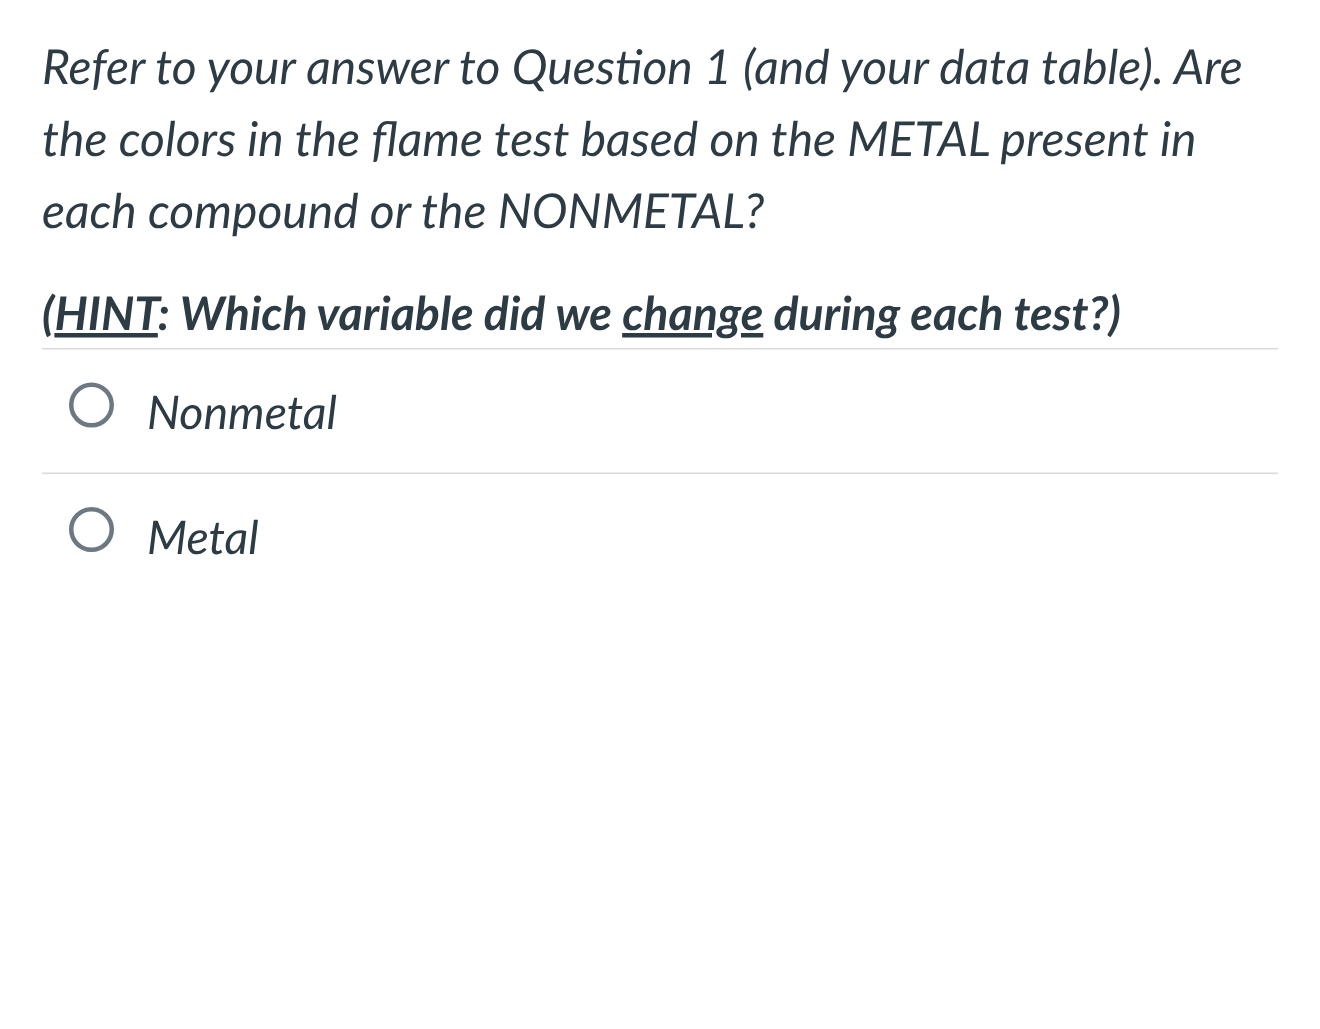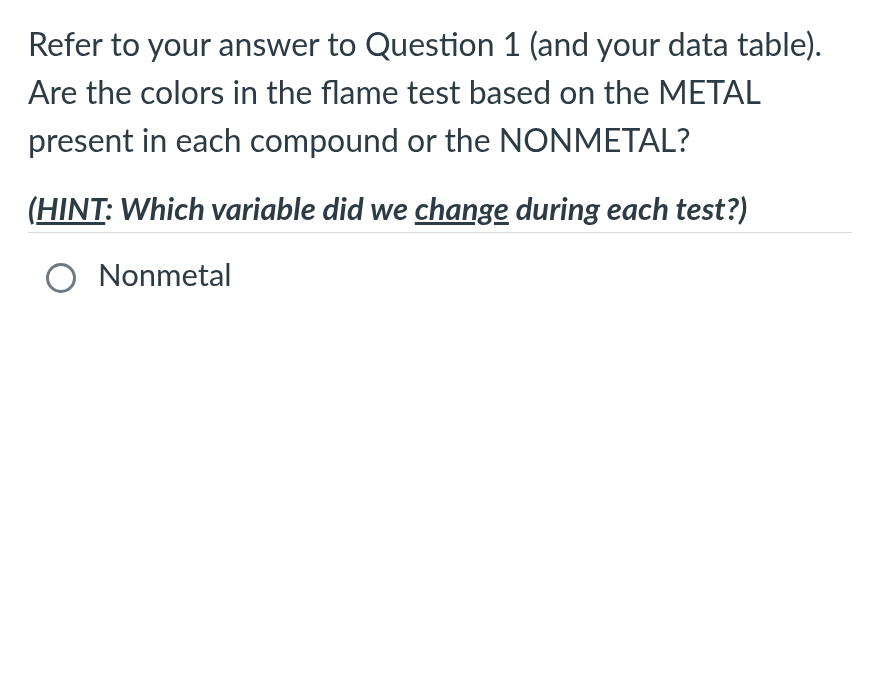--- a/index.html
+++ b/index.html
@@ -1,18 +1,19 @@
 <!DOCTYPE html>
 <html><head>
   <meta charset="utf-8">
   <style>
     * {
       margin: 0;
       padding: 0;
       box-sizing: border-box;
+      font-style: italic;
     }
     
     body {
       font-family: 'Lato', 'Helvetica Neue', Helvetica, Arial, sans-serif;
       background: #ffffff;
       width: 880px;
       height: 686px;
       padding: 20px 28px;
       color: #2d3b45;
     }
@@ -36,21 +37,21 @@
     .hint-underline {
       text-decoration: underline;
     }
     
     .options-container {
       border-top: 1px solid #d7dade;
     }
     
     .option-row {
       display: flex;
-      align-items: flex-end;
+      align-items: flex-start;
       padding: 22px 10px 22px 18px;
       border-bottom: 1px solid #d7dade;
       cursor: pointer;
     }
     
     .option-row:last-child {
       border-bottom: none;
     }
     
     .radio-circle {
@@ -73,13 +74,17 @@
 
 <div class="question-text">Refer to your answer to Question 1 (and your data table). Are the colors in the flame test based on the METAL present in each compound or the NONMETAL?</div>
 
 <div class="hint-text"><span>(</span><span class="hint-underline">HINT</span><span>: Which variable did we </span><span class="hint-underline">change</span><span> during each test?)</span></div>
 
 <div class="options-container">
   <div class="option-row">
     <div class="radio-circle"></div>
     <div class="option-label">Nonmetal</div>
   </div>
+  <div class="option-row">
+    <div class="radio-circle"></div>
+    <div class="option-label">Metal</div>
+  </div>
 </div>
 
 </body></html>

